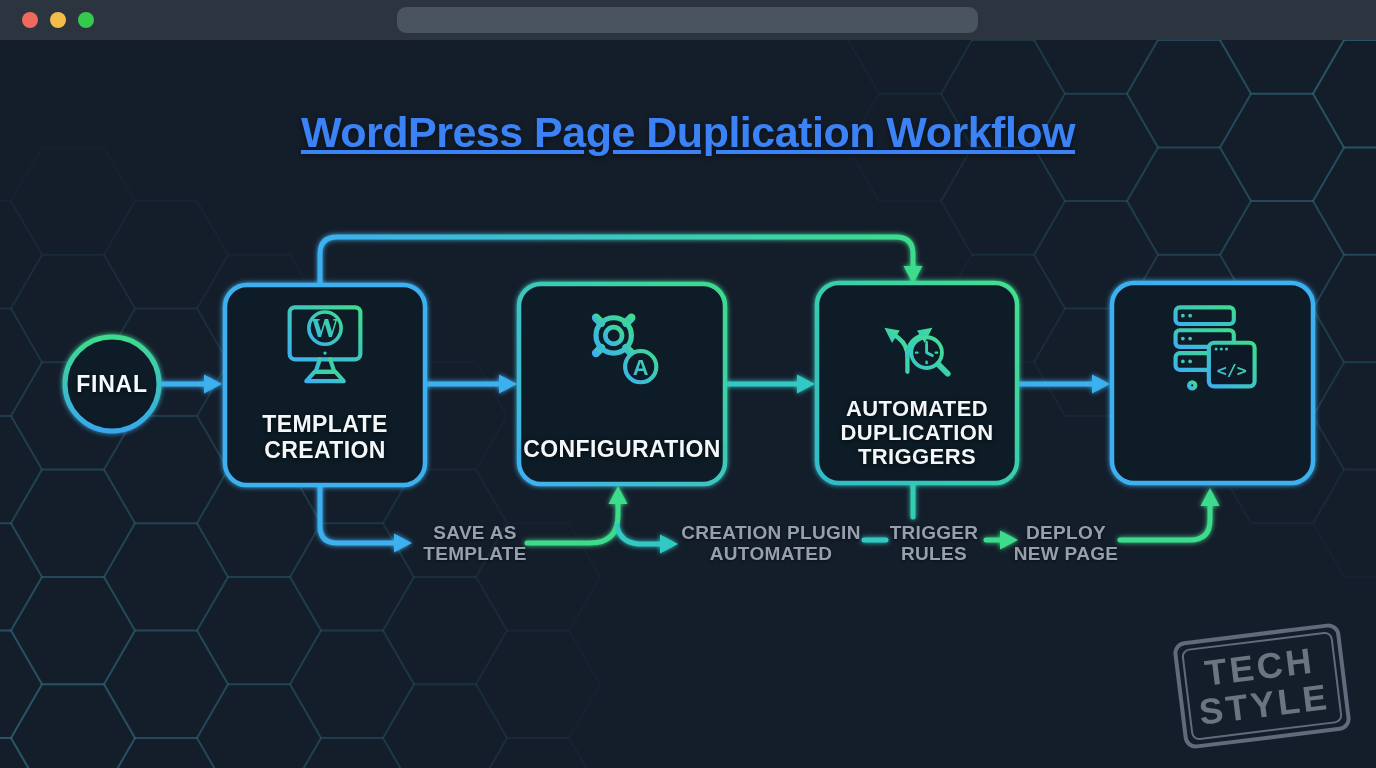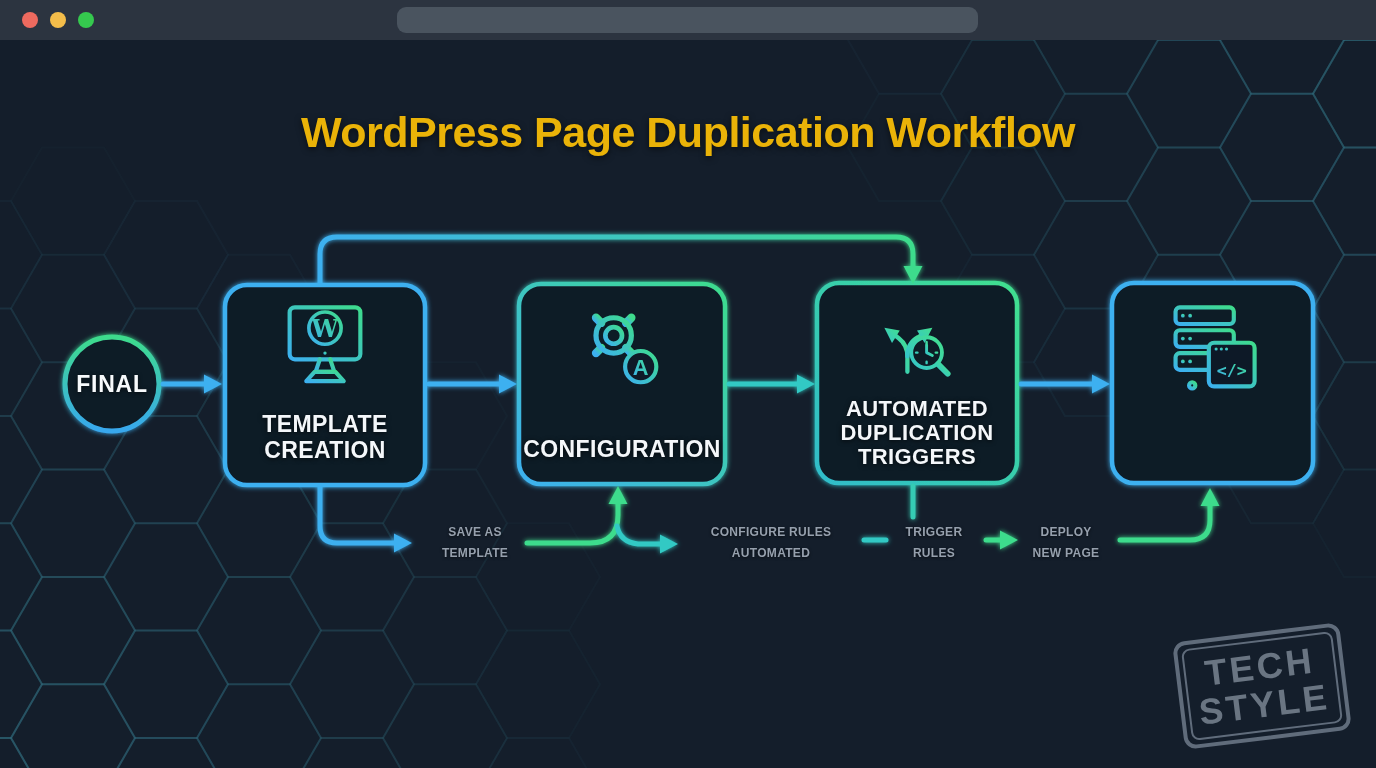--- a/index.html
+++ b/index.html
@@ -12,43 +12,43 @@
   .t-close{left:22px;background:#ee6a5f;}
   .t-min{left:50px;background:#f4bd4a;}
   .t-zoom{left:78px;background:#35c94e;}
   .urlbar{position:absolute;left:397px;top:7px;width:581px;height:26px;border-radius:9px;background:#4a545f;}
 
   
   .stage{position:absolute;top:40px;left:0;width:1376px;height:728px;background:#141e2b;}
   .layer{position:absolute;top:0;left:0;width:1376px;height:728px;}
 
   .page-title{position:absolute;top:68px;left:0;width:1376px;text-align:center;
-    color:#eab308;font-size:43px;font-weight:700;letter-spacing:-0.5px;
-    text-shadow:0 2px 6px rgba(0,0,0,.55);}
+    color:#3b82f6;font-size:43px;font-weight:700;letter-spacing:-0.5px;
+    text-shadow:0 2px 6px rgba(0,0,0,.55);text-decoration:underline;}
 
   
   .node{position:absolute;text-align:center;color:#f4f7fa;}
   .node .icon{position:absolute;left:50%;transform:translateX(-50%);top:14px;}
   .node .nlabel{position:absolute;left:0;bottom:22px;width:100%;
     font-size:23px;line-height:26px;font-weight:700;letter-spacing:.4px;
     text-shadow:0 1px 5px rgba(0,0,0,.7);}
   .node-1{left:225px;top:245px;width:200px;height:200px;}
   .node-2{left:519px;top:244px;width:206px;height:200px;}
   .node-3{left:817px;top:243px;width:200px;height:200px;}
   .node-4{left:1112px;top:243px;width:201px;height:200px;}
   .node-3 .nlabel{font-size:22px;line-height:24px;bottom:14px;}
   .node-3 .icon{top:12px;}
 
   .start-label{position:absolute;left:62px;top:294px;width:100px;height:100px;
     display:flex;align-items:center;justify-content:center;color:#f7fafc;
     font-size:23px;font-weight:700;letter-spacing:.8px;text-shadow:0 1px 4px rgba(0,0,0,.6);}
 
   
   .edge-label{position:absolute;width:230px;text-align:center;top:482px;
-    color:#96a0ad;font-size:12px;line-height:21px;font-weight:700;letter-spacing:.3px;
+    color:#96a0ad;font-size:19px;line-height:21px;font-weight:700;letter-spacing:.3px;
     text-shadow:0 1px 3px rgba(0,0,0,.6);}
   .el-1{left:360px;} .el-2{left:656px;} .el-3{left:819px;} .el-4{left:951px;}
 
   
   .stamp{position:absolute;left:1178px;top:592px;width:160px;height:100px;
     transform:rotate(-7deg);border:4px solid #6b7787;border-radius:12px;opacity:.88;}
   .stamp-inner{position:absolute;inset:4px;border:2px solid #6b7787;border-radius:8px;
     display:flex;flex-direction:column;align-items:center;justify-content:center;
     color:#76828f;font-size:36px;line-height:38px;font-weight:700;letter-spacing:3px;}
 </style>
@@ -336,21 +336,21 @@
         <text x="68" y="76" text-anchor="middle" stroke="none" fill="url(#ig4)" font-family="DejaVu Sans Mono, monospace" font-size="16" font-weight="bold">&lt;/&gt;</text>
       </g>
     </svg>
   </div>
 
   <div class="edge-label el-1">
     <div>SAVE AS</div>
       <div>TEMPLATE</div>
   </div>
   <div class="edge-label el-2">
-    <div>CONFIGURE RULES</div>
+    <div>CREATION PLUGIN</div>
       <div>AUTOMATED</div>
   </div>
   <div class="edge-label el-3">
     <div>TRIGGER</div>
       <div>RULES</div>
   </div>
   <div class="edge-label el-4">
     <div>DEPLOY</div>
       <div>NEW PAGE</div>
   </div>

